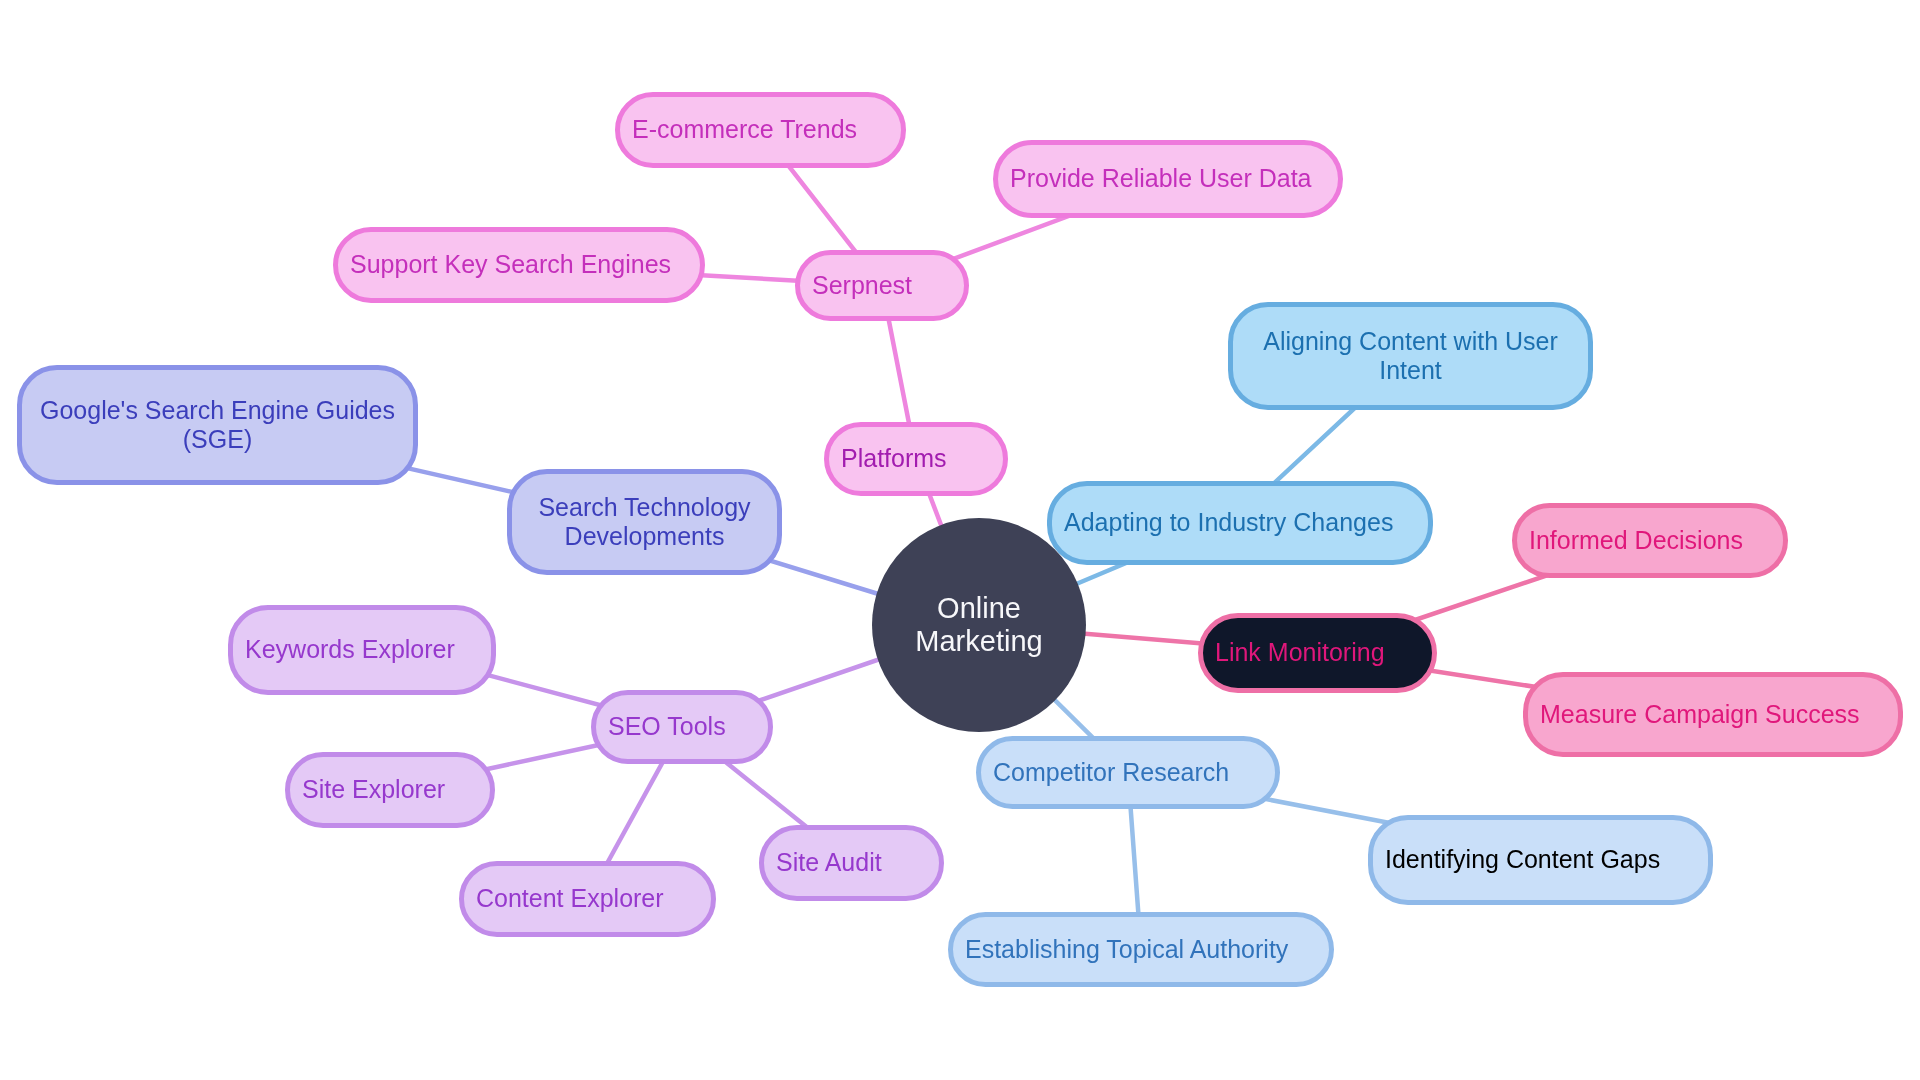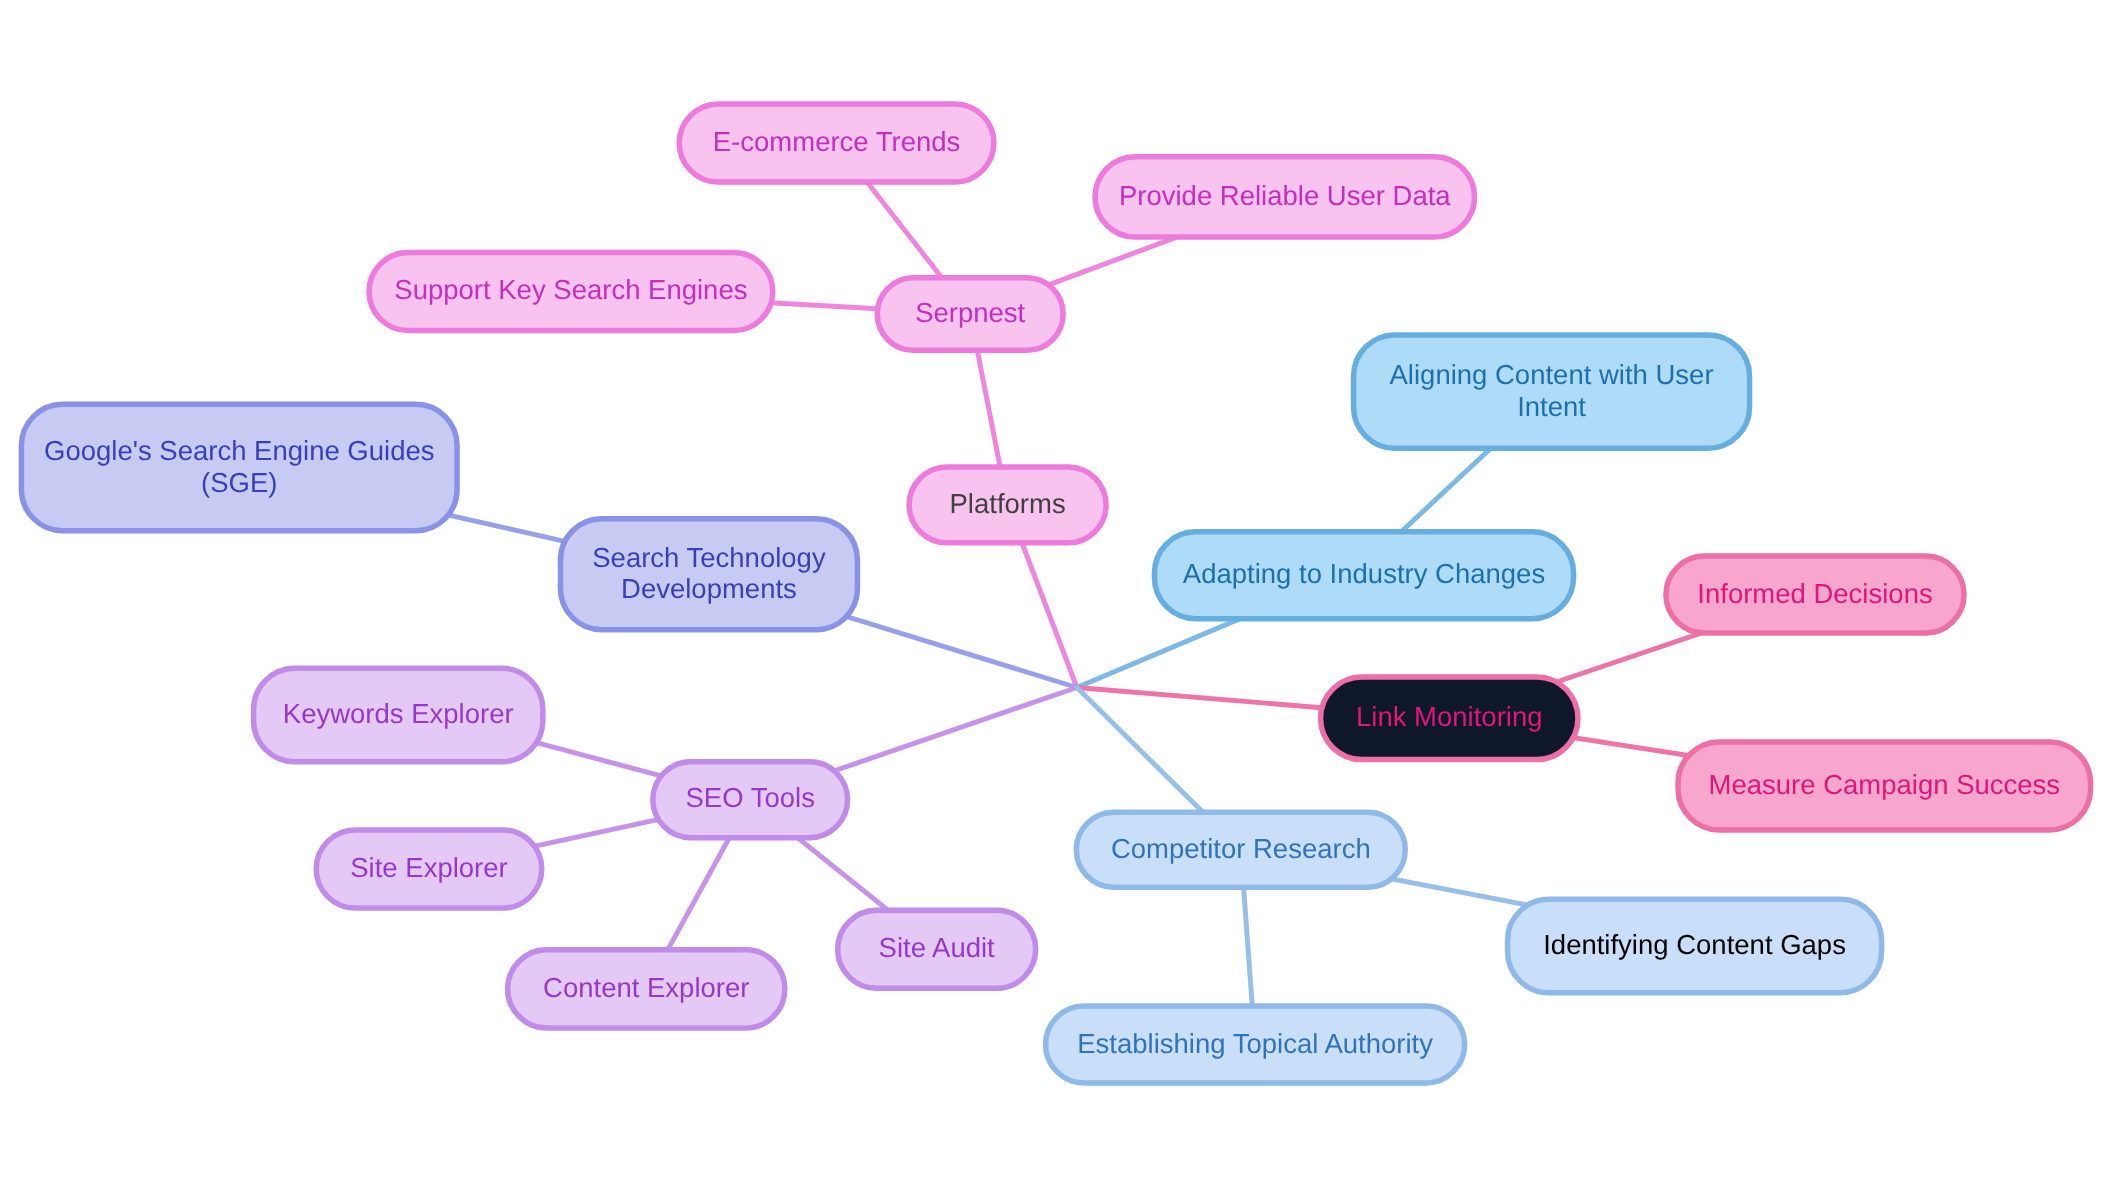--- a/index.html
+++ b/index.html
@@ -22,21 +22,20 @@
     left: 0; top: 0;
     width: 1920px;
     height: 1080px;
     z-index: 1;
   }
   .node {
     position: absolute;
     box-sizing: border-box;
     display: flex;
     align-items: center;
-    justify-content: center;
     text-align: center;
     border-style: solid;
     border-width: 5px;
     border-radius: 40px;
     font-size: 25px;
     line-height: 1.18;
     padding: 0 12px;
     z-index: 2;
     cursor: pointer;
     user-select: none;
@@ -74,33 +73,36 @@
       <line x1="682" y1="727" x2="851.5" y2="863" stroke="#C693EA" stroke-width="4.5" stroke-linecap="round"></line>
       <line x1="979" y1="625" x2="1240" y2="515" stroke="#7CB9E6" stroke-width="4.5" stroke-linecap="round"></line>
       <line x1="1240" y1="515" x2="1410.5" y2="356" stroke="#7CB9E6" stroke-width="4.5" stroke-linecap="round"></line>
       <line x1="979" y1="625" x2="1317.5" y2="653" stroke="#EE74A8" stroke-width="4.5" stroke-linecap="round"></line>
       <line x1="1317.5" y1="653" x2="1650" y2="540.5" stroke="#EE74A8" stroke-width="4.5" stroke-linecap="round"></line>
       <line x1="1317.5" y1="653" x2="1713" y2="714.5" stroke="#EE74A8" stroke-width="4.5" stroke-linecap="round"></line>
       <line x1="979" y1="625" x2="1128" y2="772.5" stroke="#97BFEA" stroke-width="4.5" stroke-linecap="round"></line>
       <line x1="1128" y1="772.5" x2="1540.5" y2="852" stroke="#97BFEA" stroke-width="4.5" stroke-linecap="round"></line>
       <line x1="1128" y1="772.5" x2="1141" y2="949.5" stroke="#97BFEA" stroke-width="4.5" stroke-linecap="round"></line>
     </svg>
+  <div class="central" id="central-node" style="left: 872px; top: 518px; width: 214px; height: 214px; background: rgb(62, 65, 86); color: rgb(247, 247, 250);">
+    <span>Online Marketing</span>
+  </div>
 <div class="node" style="left: 615px; top: 92px; width: 291px; height: 76px; background: rgb(249, 195, 240); border-color: rgb(238, 122, 220); color: rgb(196, 47, 187);">
       <span>E-commerce Trends</span>
     </div>
     <div class="node" style="left: 993px; top: 140px; width: 350px; height: 78px; background: rgb(249, 195, 240); border-color: rgb(238, 122, 220); color: rgb(196, 47, 187);">
       <span>Provide Reliable User Data</span>
     </div>
     <div class="node" style="left: 333px; top: 227px; width: 372px; height: 76px; background: rgb(249, 195, 240); border-color: rgb(238, 122, 220); color: rgb(196, 47, 187);">
       <span>Support Key Search Engines</span>
     </div>
     <div class="node" style="left: 795px; top: 250px; width: 174px; height: 71px; background: rgb(249, 195, 240); border-color: rgb(238, 122, 220); color: rgb(196, 47, 187);">
       <span>Serpnest</span>
     </div>
-    <div class="node" style="left: 824px; top: 422px; width: 184px; height: 74px; background: rgb(249, 195, 240); border-color: rgb(238, 122, 220); color: #404040;">
+    <div class="node" style="left: 824px; top: 422px; width: 184px; height: 74px; background: rgb(249, 195, 240); border-color: rgb(238, 122, 220); color: #a21caf;">
       <span>Platforms</span>
     </div>
     <div class="node" style="left: 17px; top: 365px; width: 401px; height: 120px; background: rgb(199, 203, 243); border-color: rgb(138, 146, 232); color: rgb(59, 62, 187);">
       <span>Google's Search Engine Guides (SGE)</span>
     </div>
     <div class="node" style="left: 507px; top: 469px; width: 275px; height: 106px; background: rgb(199, 203, 243); border-color: rgb(138, 146, 232); color: rgb(59, 62, 187);">
       <span>Search Technology Developments</span>
     </div>
     <div class="node" style="left: 228px; top: 605px; width: 268px; height: 90px; background: rgb(228, 201, 246); border-color: rgb(193, 139, 233); color: rgb(150, 56, 205);">
       <span>Keywords Explorer</span>

